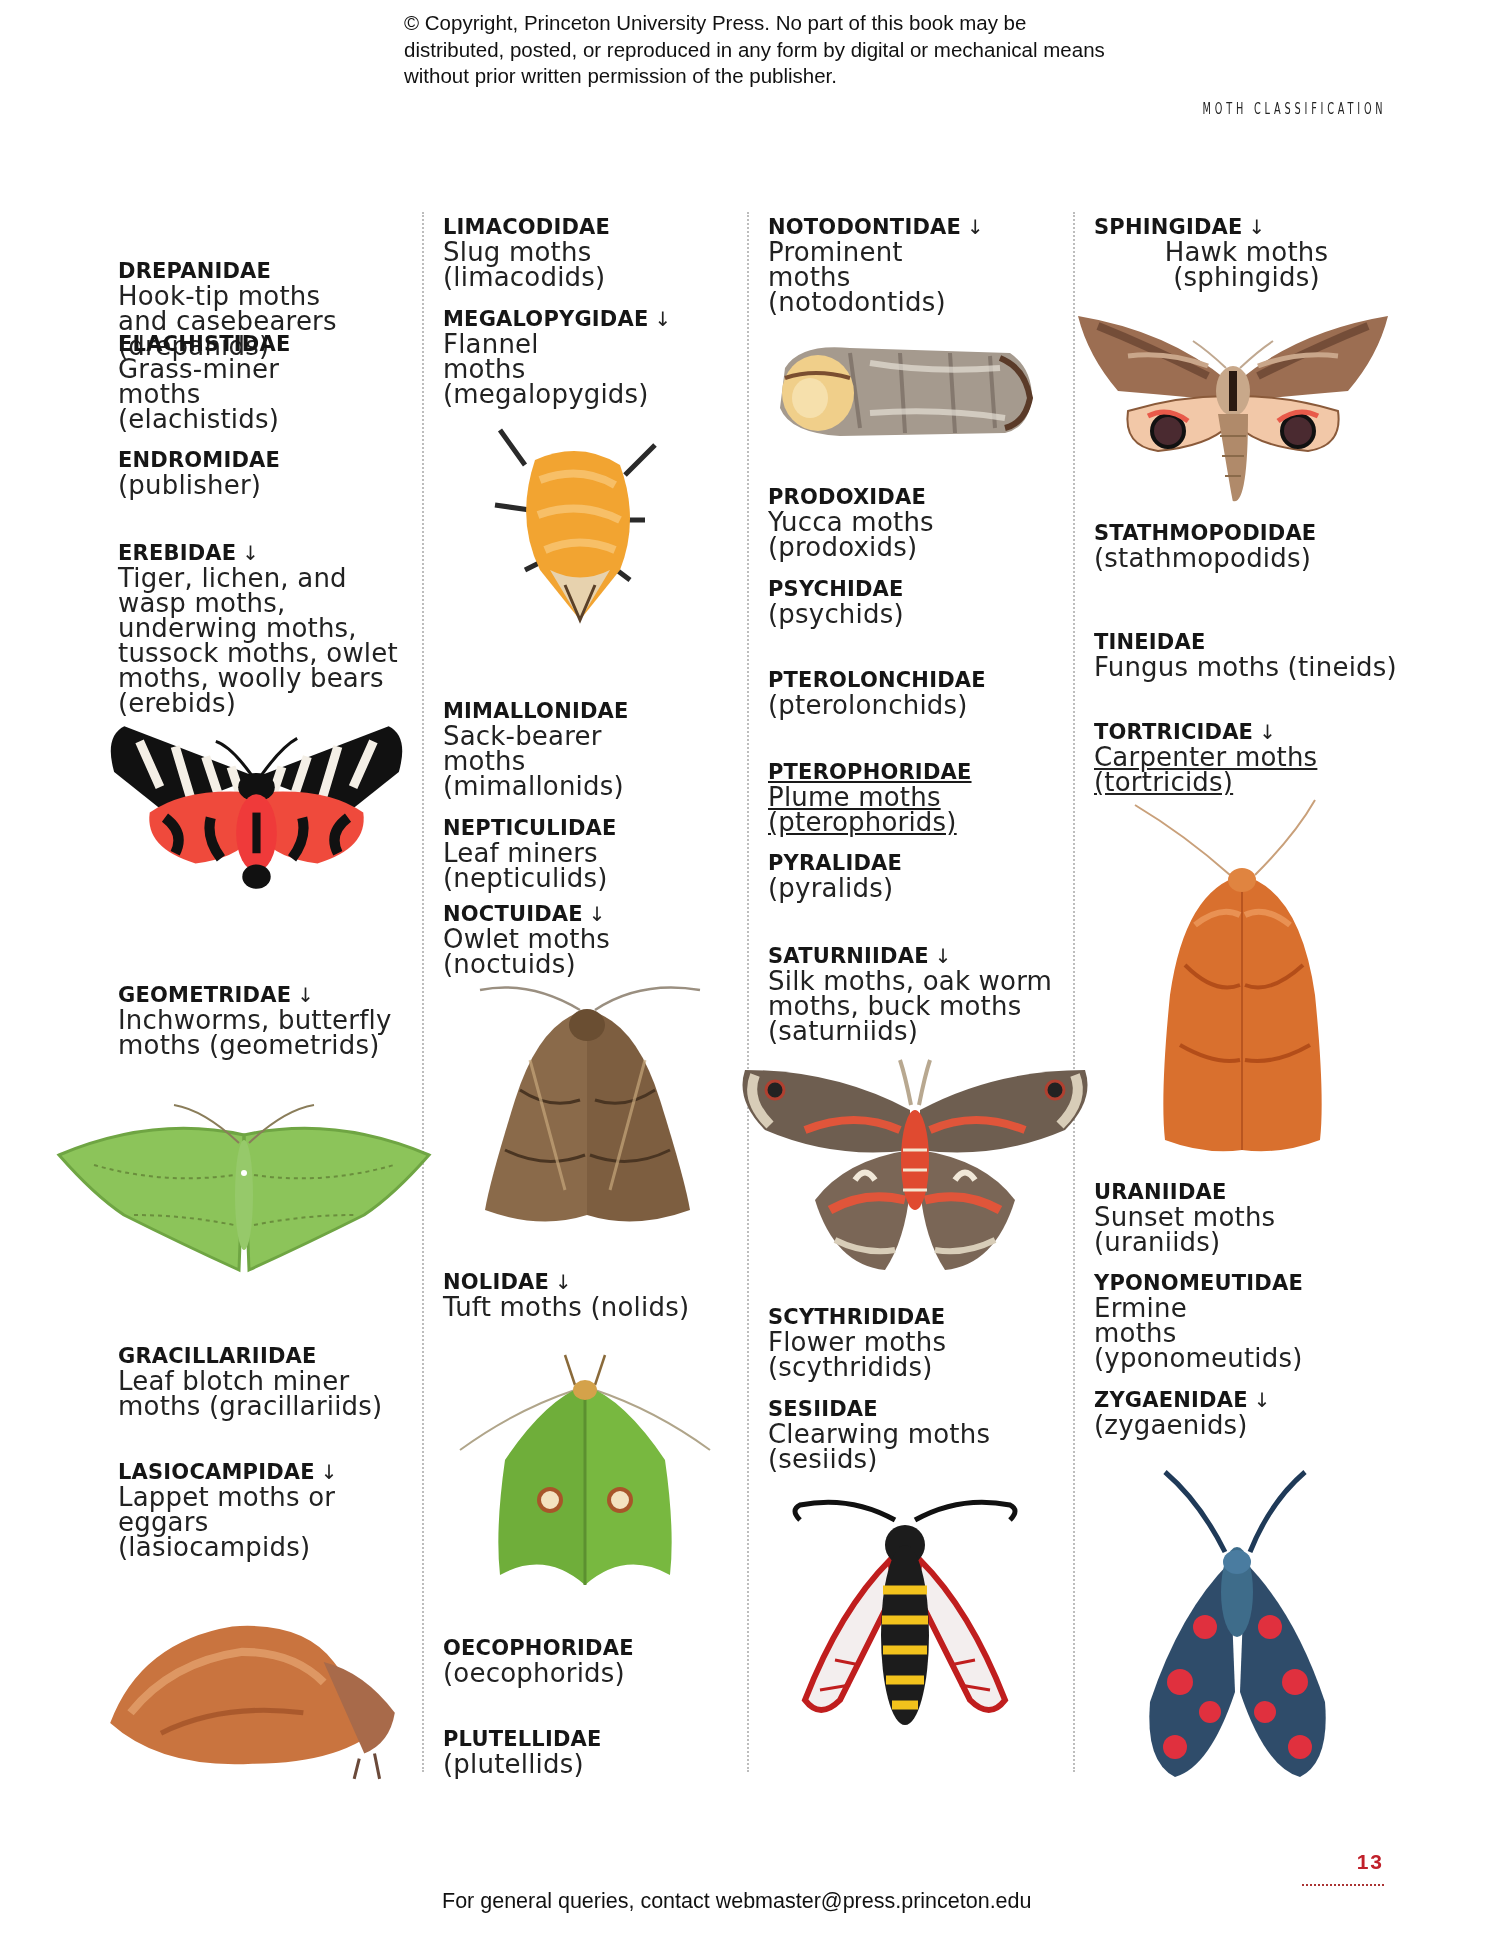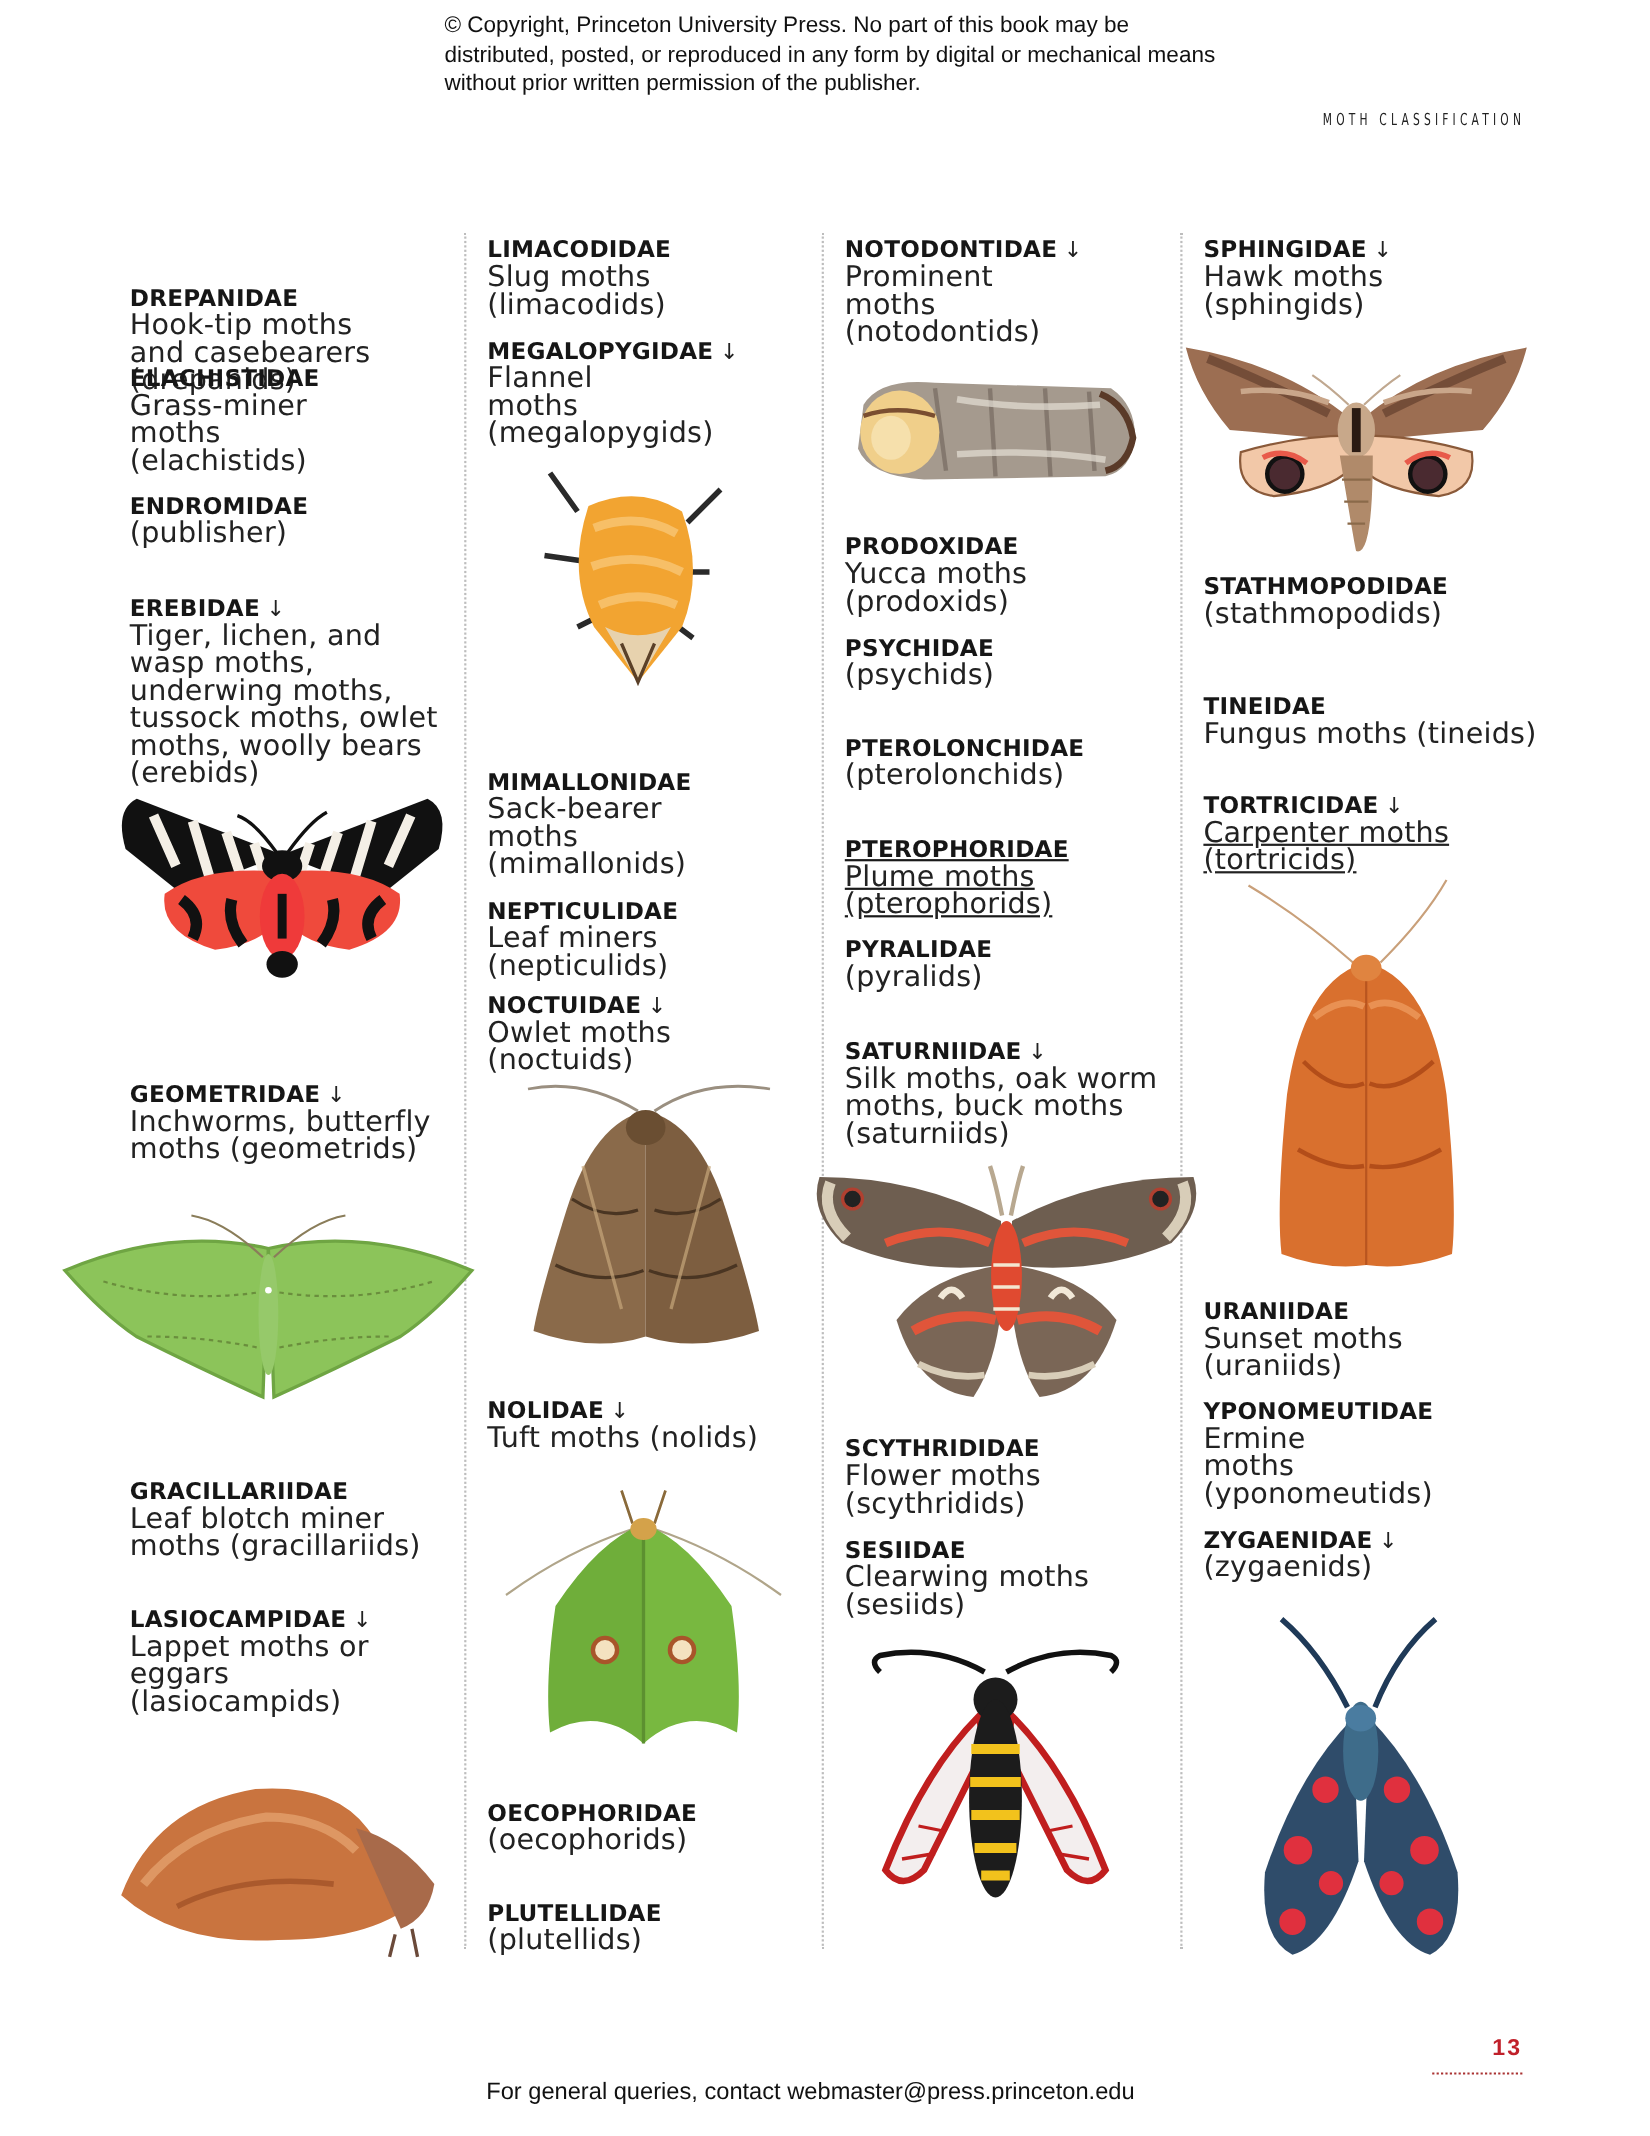--- a/index.html
+++ b/index.html
@@ -246,21 +246,21 @@
     <path d="M140 70 Q190 120 225 210 Q210 230 190 210 Q160 150 135 100 Z" fill="#f3eeee" stroke="#c01e1e" stroke-width="6"></path>
     <path d="M40 200 L70 195 M55 170 L80 175 M210 200 L180 195 M195 170 L170 175" stroke="#c01e1e" stroke-width="3"></path>
     <ellipse cx="125" cy="55" rx="20" ry="20" fill="#1c1c1c"></ellipse>
     <ellipse cx="125" cy="145" rx="24" ry="90" fill="#1c1c1c"></ellipse>
     <path d="M103 100 H147 M102 130 H148 M103 160 H147 M106 190 H144 M112 215 H138" stroke="#f2c21c" stroke-width="9"></path>
   </svg>
 </div>
 
 <div class="entry" style="left:1094px; top:214px;">
   <div class="fam"><span>SPHINGIDAE</span><span class="arrow">↓</span></div>
-  <div class="desc" style="width:305px;">Hawk moths (sphingids)</div>
+  <div class="desc" style="width:305px;text-align:center;">Hawk moths (sphingids)</div>
 </div>
 
 <div class="moth" style="left:1068px; top:296px; width:330px; height:210px;">
   <svg viewBox="0 0 330 210">
     <path d="M160 85 Q100 35 10 20 Q20 60 50 95 Q110 100 160 105 Z" fill="#9c6e52"></path>
     <path d="M170 85 Q230 35 320 20 Q310 60 280 95 Q220 100 170 105 Z" fill="#9c6e52"></path>
     <path d="M30 30 Q80 50 140 80 M300 30 Q250 50 190 80" stroke="#6a4532" stroke-width="8" fill="none" opacity="0.8"></path>
     <path d="M60 60 Q100 55 140 70 M270 60 Q230 55 190 70" stroke="#c9a68a" stroke-width="5" fill="none"></path>
     <path d="M160 100 Q110 100 60 115 Q55 150 90 155 Q140 150 160 130 Z" fill="#f2c8a8" stroke="#8a5a3a" stroke-width="2"></path>
     <path d="M170 100 Q220 100 270 115 Q275 150 240 155 Q190 150 170 130 Z" fill="#f2c8a8" stroke="#8a5a3a" stroke-width="2"></path>

